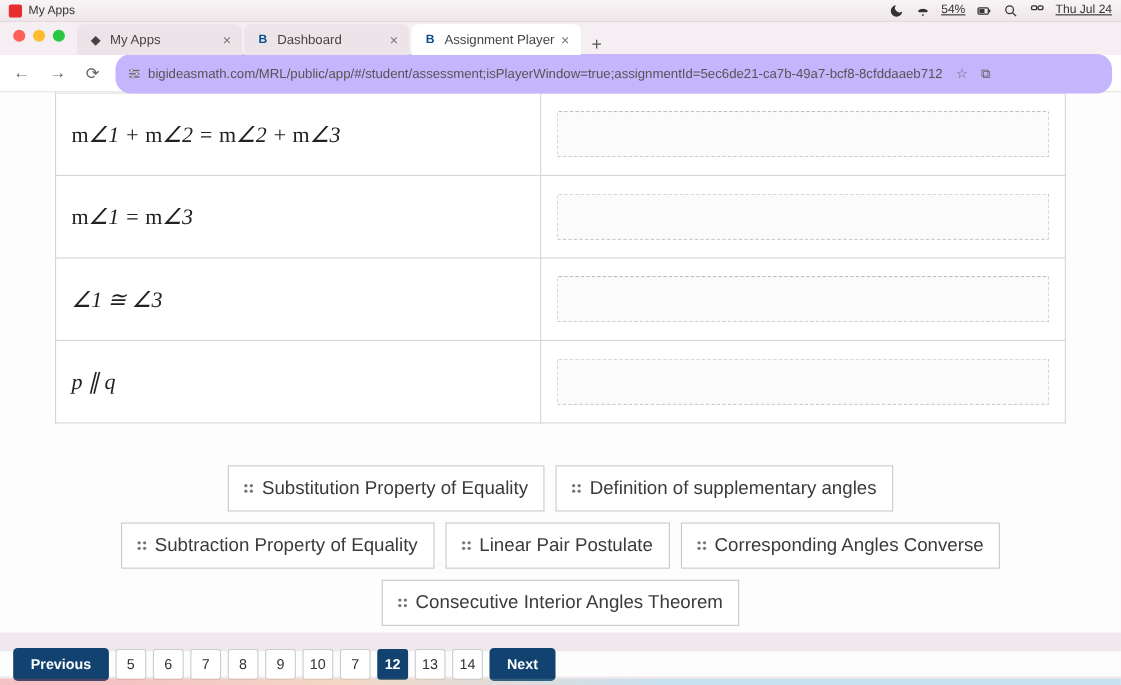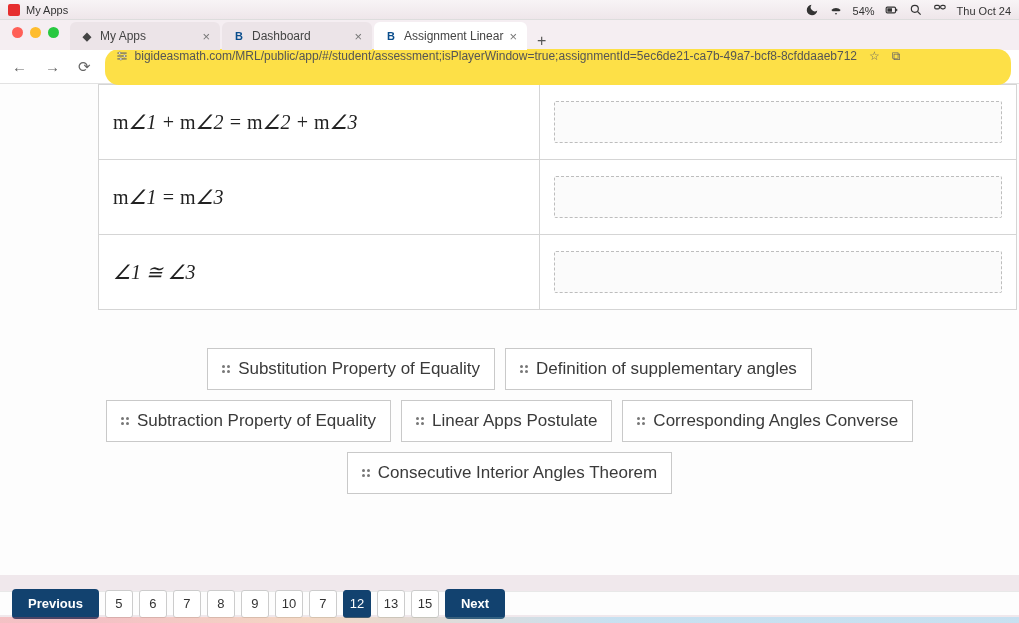--- a/index.html
+++ b/index.html
@@ -18,21 +18,21 @@
   background: linear-gradient(#f8f4f6, #eee6ea);
   display: flex;
   align-items: center;
   font-size: 11px;
   color: #333;
   padding: 0 8px;
   border-bottom: 1px solid #ddd;
 }
 .menubar .left { display: flex; align-items: center; gap: 6px; }
 .menubar .app-icon { width: 12px; height: 12px; background: #e62e2e; border-radius: 2px; }
-.menubar .right { margin-left: auto; display: flex; align-items: flex-end; gap: 10px; }
+.menubar .right { margin-left: auto; display: flex; align-items: flex-start; gap: 10px; text-decoration: underline; }
 .menubar .icon-svg { width: 14px; height: 14px; fill: #333; }
 
 
 .browser {
   background: #f5eef2;
 }
 .tabbar {
   display: flex;
   align-items: flex-end;
   height: 30px;
@@ -74,23 +74,24 @@
   display: flex;
   align-items: center;
   padding: 0 8px;
   gap: 10px;
   border-bottom: 1px solid #e2e2e2;
 }
 .toolbar .nav-btn { color:#666; font-size:15px; padding:2px 4px; }
 .urlbar {
   flex: 1;
   height: 36px;
-  background: #fde047;
+  background: #c4b5fd;
   border-radius: 14px;
   display: flex;
+  align-items: center;
   padding: 0 10px;
   font-size: 12px;
   color: #555;
   gap: 6px;
 }
 .urlbar .site-icon { width:14px; height:14px; fill:#666; }
 .urlbar .star, .urlbar .ext { margin-left: 6px; color:#666; }
 
 
 .content {
@@ -100,21 +101,20 @@
   padding: 0 20px 0 20px;
 }
 .proof-table-wrap {
   padding: 0 30px;
 }
 .proof-table {
   width: 100%;
   border-collapse: collapse;
   border: 1px solid #d5d5d5;
   background:#fff;
-  margin-left:48px;
 }
 .proof-table td {
   border: 1px solid #d5d5d5;
   padding: 16px 14px;
   vertical-align: middle;
 }
 .proof-table td.statement {
   width: 48%;
   font-family: "Times New Roman", serif;
   font-size: 20px;
@@ -190,21 +190,21 @@
   background: #fff;
   color: #333;
   font-size: 13px;
   border-radius: 3px;
   display:flex; align-items:center; justify-content:center;
 }
 .pagebtn.active {
   background: #12426f;
   color: #fff;
   border-color: #12426f;
-  font-weight:400;
+  font-weight:700;
 }
 .bottom-edge {
   position:absolute; bottom:0; left:0; width:100%; height:6px;
   background: linear-gradient(90deg,#ff4e4e 0%, #ff4e4e 10%, #ffa54e 30%, #4ecbff 60%, #4ecbff 100%);
   opacity:.25;
 }
 
 .ang { font-style: normal; }
 </style>
 </head>
@@ -229,21 +229,21 @@
         <rect x="4" y="9" width="8" height="6"></rect>
       </svg>
     <svg class="icon-svg" viewBox="0 0 24 24">
         <circle cx="10" cy="10" r="6" fill="none" stroke="#333" stroke-width="2"></circle>
         <line x1="15" y1="15" x2="20" y2="20" stroke="#333" stroke-width="2"></line>
       </svg>
     <svg class="icon-svg" viewBox="0 0 24 24">
         <rect x="3" y="4" width="8" height="6" rx="2" fill="none" stroke="#333" stroke-width="2"></rect>
         <rect x="13" y="4" width="8" height="6" rx="3" fill="none" stroke="#333" stroke-width="2"></rect>
       </svg>
-    <span>Thu Oct 24</span>
+    <span>Thu Jul 24</span>
   </div>
 </div>
 
 <div class="browser">
   <div class="tabbar">
     <div class="traffic-lights">
       <div class="tl red"></div>
       <div class="tl yellow"></div>
       <div class="tl green"></div>
     </div>
@@ -252,21 +252,21 @@
       <span>My Apps</span>
       <span class="tab-close">×</span>
     </div>
     <div class="tab">
       <span class="tab-favicon b">B</span>
       <span>Dashboard</span>
       <span class="tab-close">×</span>
     </div>
     <div class="tab active">
       <span class="tab-favicon b">B</span>
-      <span>Assignment Linear</span>
+      <span>Assignment Player</span>
       <span class="tab-close">×</span>
     </div>
     <div class="newtab">+</div>
   </div>
 
   <div class="toolbar">
     <span class="nav-btn">←</span>
     <span class="nav-btn">→</span>
     <span class="nav-btn">⟳</span>
     <div class="urlbar">
@@ -306,20 +306,28 @@
           </td>
         </tr>
         <tr>
           <td class="statement">
             ∠1 ≅ ∠3
           </td>
           <td class="reason">
             <div class="dropzone"></div>
           </td>
         </tr>
+        <tr>
+          <td class="statement">
+            p ∥ q
+          </td>
+          <td class="reason">
+            <div class="dropzone"></div>
+          </td>
+        </tr>
       </tbody>
     </table>
   </div>
 
   <div class="tilebank">
     <div class="tile">
       <span class="drag-handle">
           <span></span>
           <span></span>
           <span></span>
@@ -345,21 +353,21 @@
         </span>
       <span>Subtraction Property of Equality</span>
     </div>
     <div class="tile">
       <span class="drag-handle">
           <span></span>
           <span></span>
           <span></span>
           <span></span>
         </span>
-      <span>Linear Apps Postulate</span>
+      <span>Linear Pair Postulate</span>
     </div>
     <div class="tile">
       <span class="drag-handle">
           <span></span>
           <span></span>
           <span></span>
           <span></span>
         </span>
       <span>Corresponding Angles Converse</span>
     </div>
@@ -380,17 +388,17 @@
   <button class="navbtn">Previous</button>
   <button class="pagebtn">5</button>
   <button class="pagebtn">6</button>
   <button class="pagebtn">7</button>
   <button class="pagebtn">8</button>
   <button class="pagebtn">9</button>
   <button class="pagebtn">10</button>
   <button class="pagebtn">7</button>
   <button class="pagebtn active">12</button>
   <button class="pagebtn">13</button>
-  <button class="pagebtn">15</button>
+  <button class="pagebtn">14</button>
   <button class="navbtn">Next</button>
 </div>
 
 <div class="bottom-edge"></div>
 
 </body></html>

